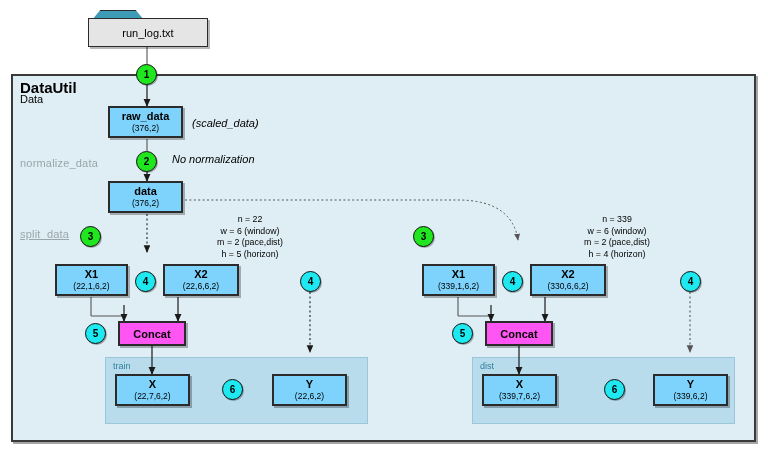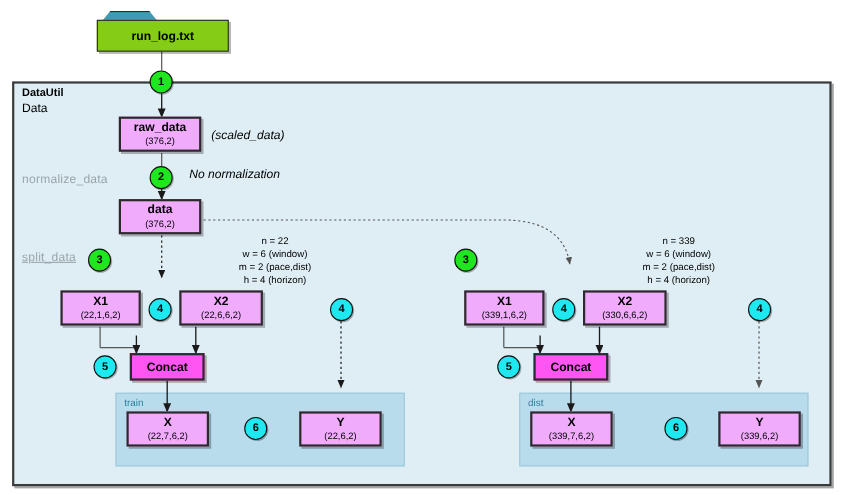--- a/index.html
+++ b/index.html
@@ -9,28 +9,28 @@
 
   
   .abs{position:absolute;box-sizing:border-box;}
 
   
   #datautil-container{
     left:11px;top:74px;width:745px;height:368px;
     background:#dfeef4;border:2px solid #3a3a3a;
     box-shadow:2px 2px 0 rgba(0,0,0,.35);
   }
-  #datautil-title{left:20px;top:79px;font-size:10px;font-weight:bold;color:#000;}
+  #datautil-title{left:20px;top:79px;font-size:15px;font-weight:bold;color:#000;}
   #datautil-sub{left:20px;top:93px;font-size:11px;color:#000;}
 
   .lane-label{font-size:11px;color:#9aa6ac;letter-spacing:.2px;}
 
   
   .node{
-    background:#f0abfc;border:2px solid #2b2b2b;
+    background:#7dd3fc;border:2px solid #2b2b2b;
     box-shadow:2px 2px 0 rgba(0,0,0,.28);
     display:flex;flex-direction:column;align-items:center;justify-content:center;
     color:#000;
   }
   .node .nm{font-size:11px;font-weight:bold;line-height:1.1;}
   .node .shp{font-size:8.5px;line-height:1.4;margin-top:1px;}
 
   
   .concat{
     background:#ff55f2;border:2px solid #2b2b2b;
@@ -41,24 +41,24 @@
 
   
   #file-node{left:88px;top:10px;width:118px;height:35px;}
   #file-tab{
     position:absolute;left:4px;top:0;width:50px;height:9px;
     background:#3d9bb5;border:1.4px solid #2b2b2b;border-bottom:none;
     clip-path:polygon(16% 0,84% 0,100% 100%,0 100%);
   }
   #file-body{
     position:absolute;left:0;top:8px;width:118px;height:27px;
-    background:#84cc16;border:1.4px solid #2b2b2b;
+    background:#e5e5e5;border:1.4px solid #2b2b2b;
     box-shadow:2px 2px 0 rgba(0,0,0,.28);
     display:flex;align-items:center;justify-content:center;
-    font-size:11px;font-weight:bold;color:#000;
+    font-size:11px;font-weight:normal;color:#000;
   }
 
   
   .badge{
     border-radius:50%;border:1.6px solid #111;
     display:flex;align-items:center;justify-content:center;
     font-size:10px;font-weight:bold;color:#000;
     box-shadow:1px 1px 0 rgba(0,0,0,.3);
   }
   .badge.green{background:#1fe61f;}
@@ -151,21 +151,21 @@
   </div>
 
   <div class="abs node" style="left:108px;top:181px;width:75px;height:32px;">
     <div class="nm">data</div>
     <div class="shp">(376,2)</div>
   </div>
 
   <div class="abs params" style="left:186px;top:214px;width:128px;">n = 22
 w = 6 (window)
 m = 2 (pace,dist)
-h = 4 (horizon)</div>
+h = 5 (horizon)</div>
   <div class="abs params" style="left:553px;top:214px;width:128px;">n = 339
 w = 6 (window)
 m = 2 (pace,dist)
 h = 4 (horizon)</div>
 
   <div class="abs node" style="left:55px;top:264px;width:73px;height:32px;">
     <div class="nm">X1</div>
     <div class="shp">(22,1,6,2)</div>
   </div>
   <div class="abs node" style="left:163px;top:264px;width:76px;height:32px;">

